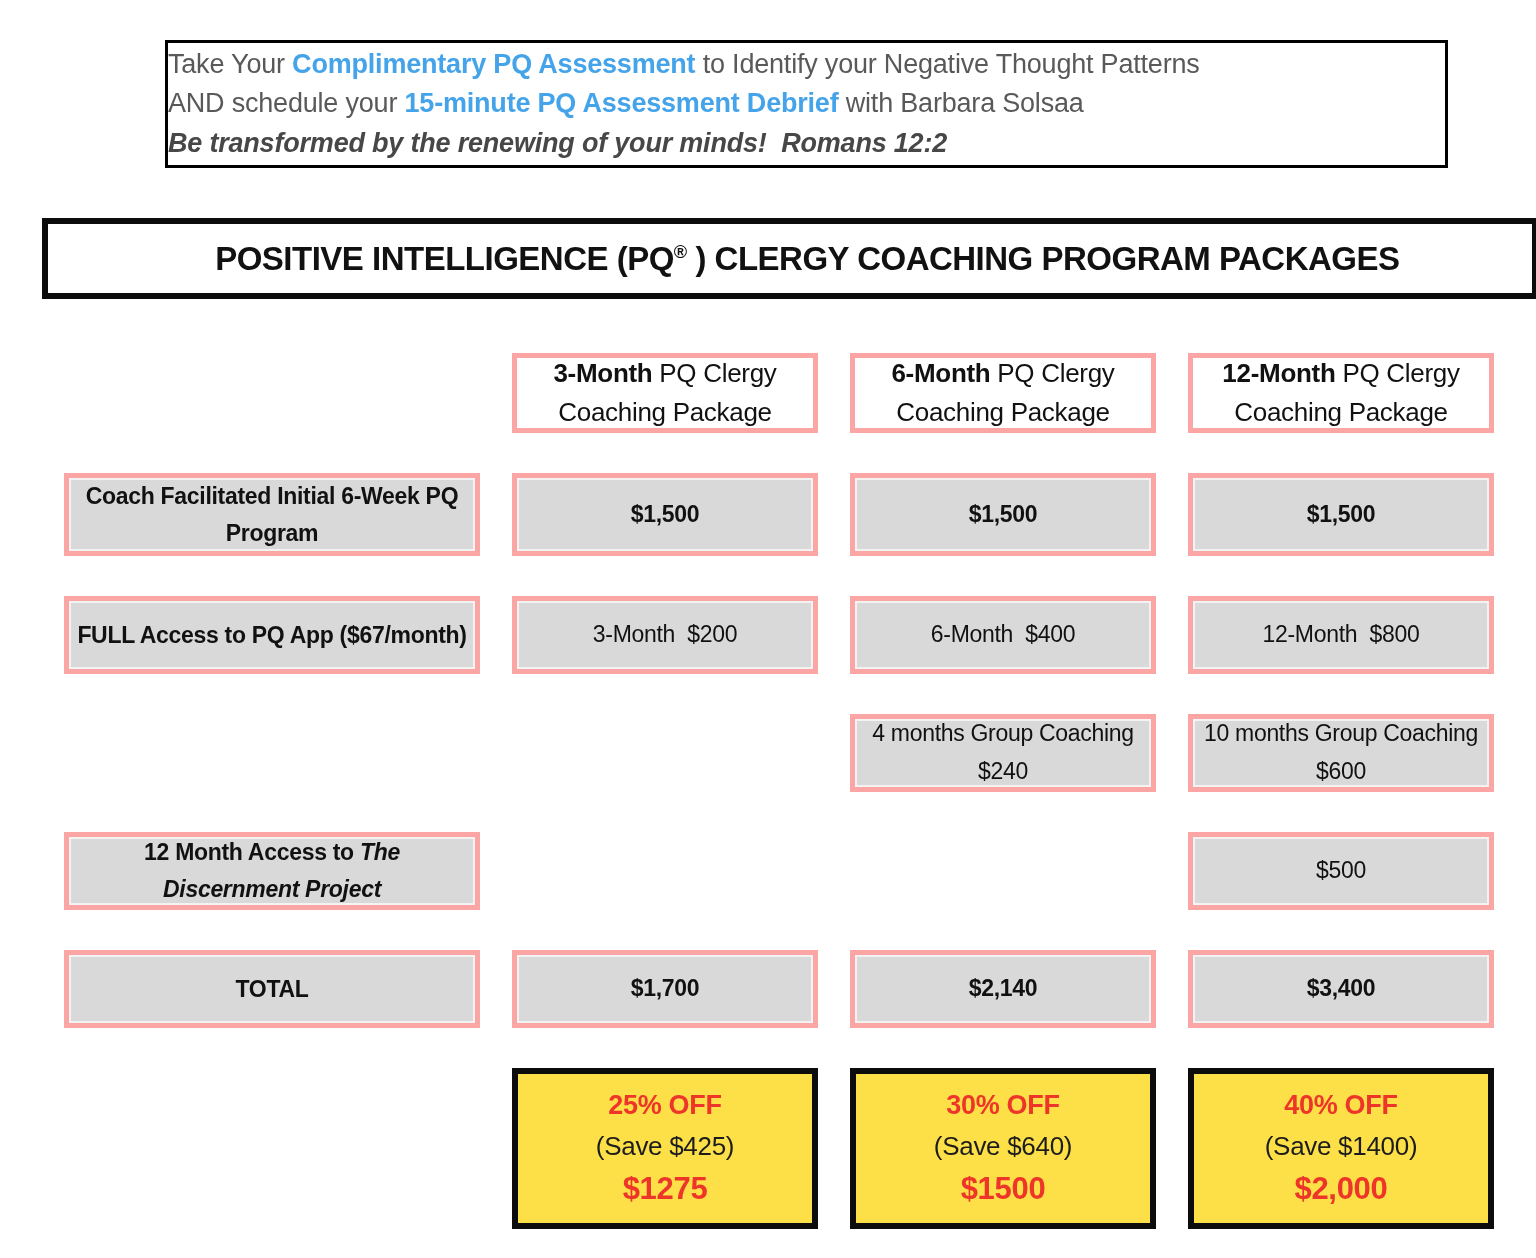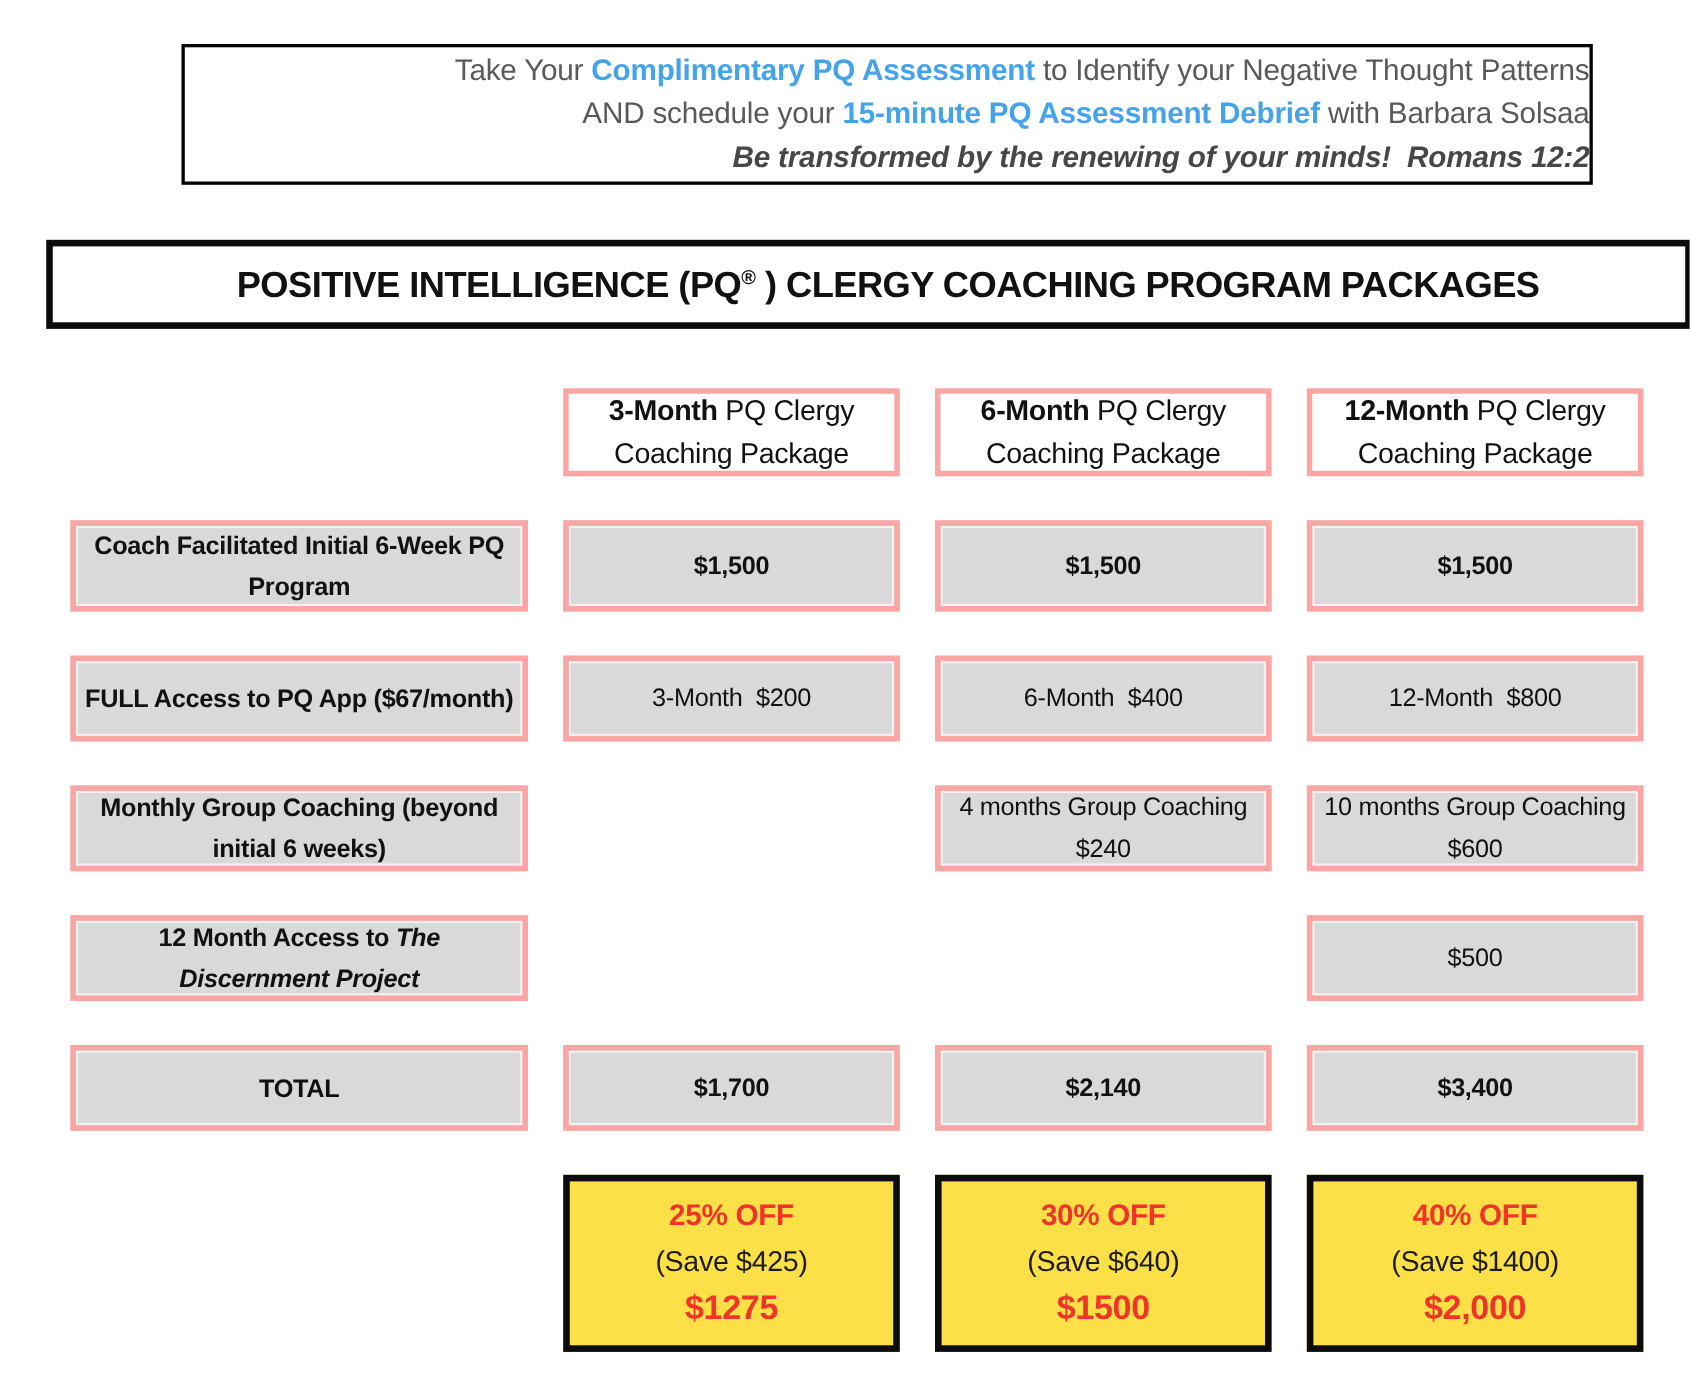--- a/index.html
+++ b/index.html
@@ -10,21 +10,21 @@
     font-family: "Liberation Sans", sans-serif;
   }
 
   
   .banner {
     position: absolute; left: 165px; top: 40px;
     width: 1283px; height: 128px;
     border: 3px solid #000;
     background: #fff;
     display: flex; flex-direction: column;
-    justify-content: center; align-items: flex-end;
+    justify-content: center; align-items: flex-start;
     text-align: center;
   }
   .b-line {
     font-size: 27px; line-height: 1.45;
     color: #595959; letter-spacing: -0.2px;
   }
   .b-link { color: #45a4e9; font-weight: bold; }
   .b-line3 {
     font-size: 27px; line-height: 1.45;
     color: #474747; font-weight: bold; font-style: italic;
@@ -127,21 +127,20 @@
   <div class="cell gray label-cell" style="grid-row:2;grid-column:1">Coach Facilitated Initial 6-Week PQ Program</div>
   <div class="cell gray value-cell value-bold" style="grid-row:2;grid-column:2">$1,500</div>
   <div class="cell gray value-cell value-bold" style="grid-row:2;grid-column:3">$1,500</div>
   <div class="cell gray value-cell value-bold" style="grid-row:2;grid-column:4">$1,500</div>
 
   <div class="cell gray label-cell" style="grid-row:3;grid-column:1">FULL Access to PQ App ($67/month)</div>
   <div class="cell gray value-cell" style="grid-row:3;grid-column:2">3-Month  $200</div>
   <div class="cell gray value-cell" style="grid-row:3;grid-column:3">6-Month  $400</div>
   <div class="cell gray value-cell" style="grid-row:3;grid-column:4">12-Month  $800</div>
 
-  <div class="cell gray label-cell" style="grid-row:4;grid-column:1">Monthly Group Coaching (beyond initial 6 weeks)</div>
   <div class="cell gray value-cell" style="grid-row:4;grid-column:3">4 months Group Coaching  $240</div>
   <div class="cell gray value-cell" style="grid-row:4;grid-column:4">10 months Group Coaching  $600</div>
 
   <div class="cell gray label-cell" style="grid-row:5;grid-column:1">
     <div><span>12 Month Access to </span><i>The Discernment Project</i></div>
   </div>
   <div class="cell gray value-cell" style="grid-row:5;grid-column:4">$500</div>
 
   <div class="cell gray label-cell" style="grid-row:6;grid-column:1">TOTAL</div>
   <div class="cell gray value-cell value-bold" style="grid-row:6;grid-column:2">$1,700</div>

